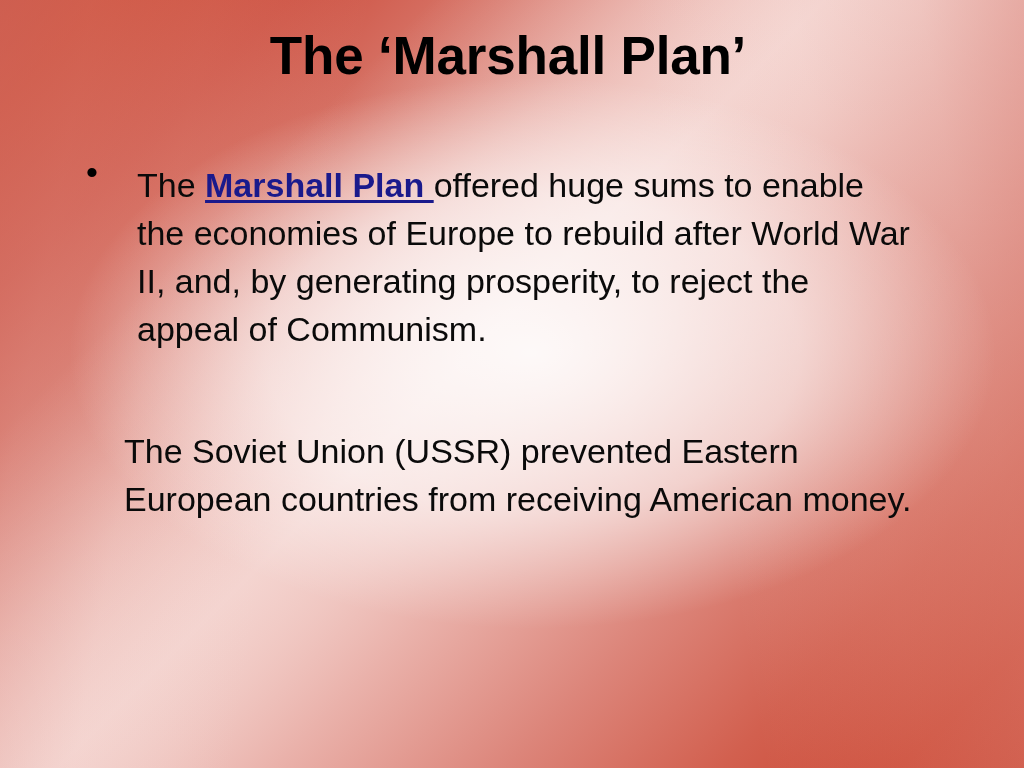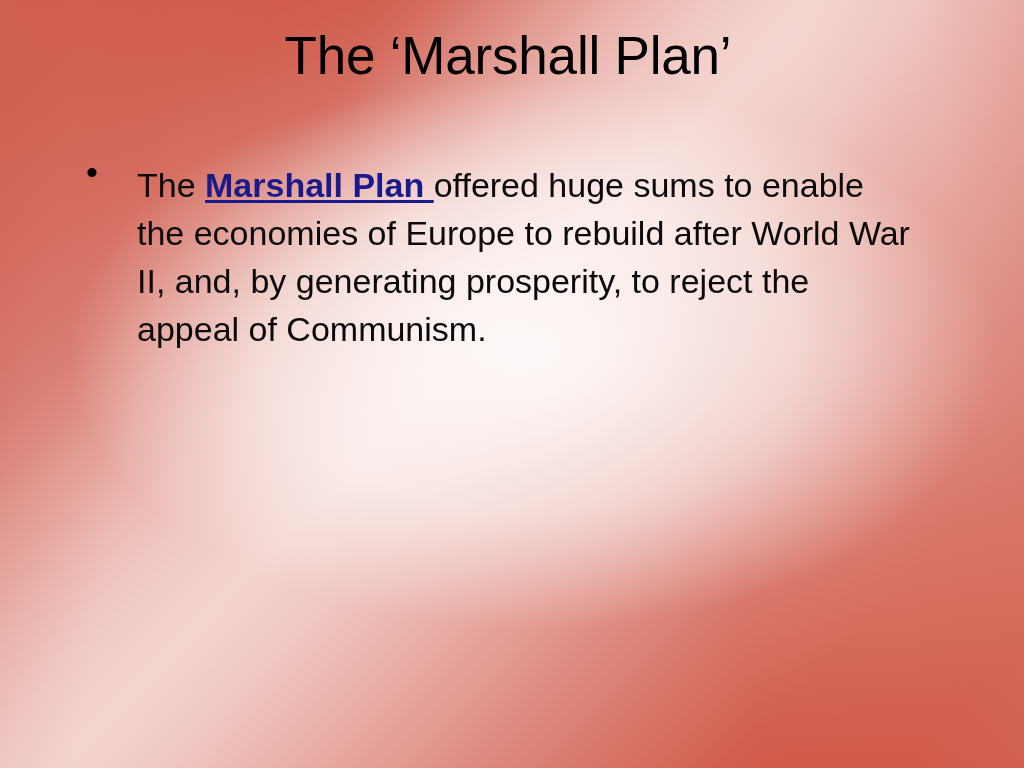--- a/index.html
+++ b/index.html
@@ -82,21 +82,21 @@
     inset: 0;
   }
 
   .slide-title {
     position: absolute;
     top: 26px;
     left: 0;
     width: 1016px;
     text-align: center;
     font-size: 53px;
-    font-weight: normal;
+    font-weight: bold;
     color: #000000;
     letter-spacing: -0.2px;
     line-height: 1.15;
     white-space: pre;
   }
 
   .body-block {
     position: absolute;
     top: 148px;
     left: 72px;
@@ -167,17 +167,18 @@
 
       <div class="bullet-row">
         <div class="bullet-marker">•</div>
         <div class="bullet-body">
           <p class="para"><span>The </span><a class="hyperlink" href="#">Marshall Plan </a><span>offered huge sums to enable the economies of Europe to rebuild after World War II, and, by generating prosperity, to reject the appeal of Communism.</span></p>
         </div>
       </div>
 
       <div class="para-spacer"></div>
 
+      <p class="para para-indent">The Soviet Union (USSR) prevented Eastern European countries from receiving American money.</p>
 
     </div>
 
   </div>
 </div>
 
 </body></html>

